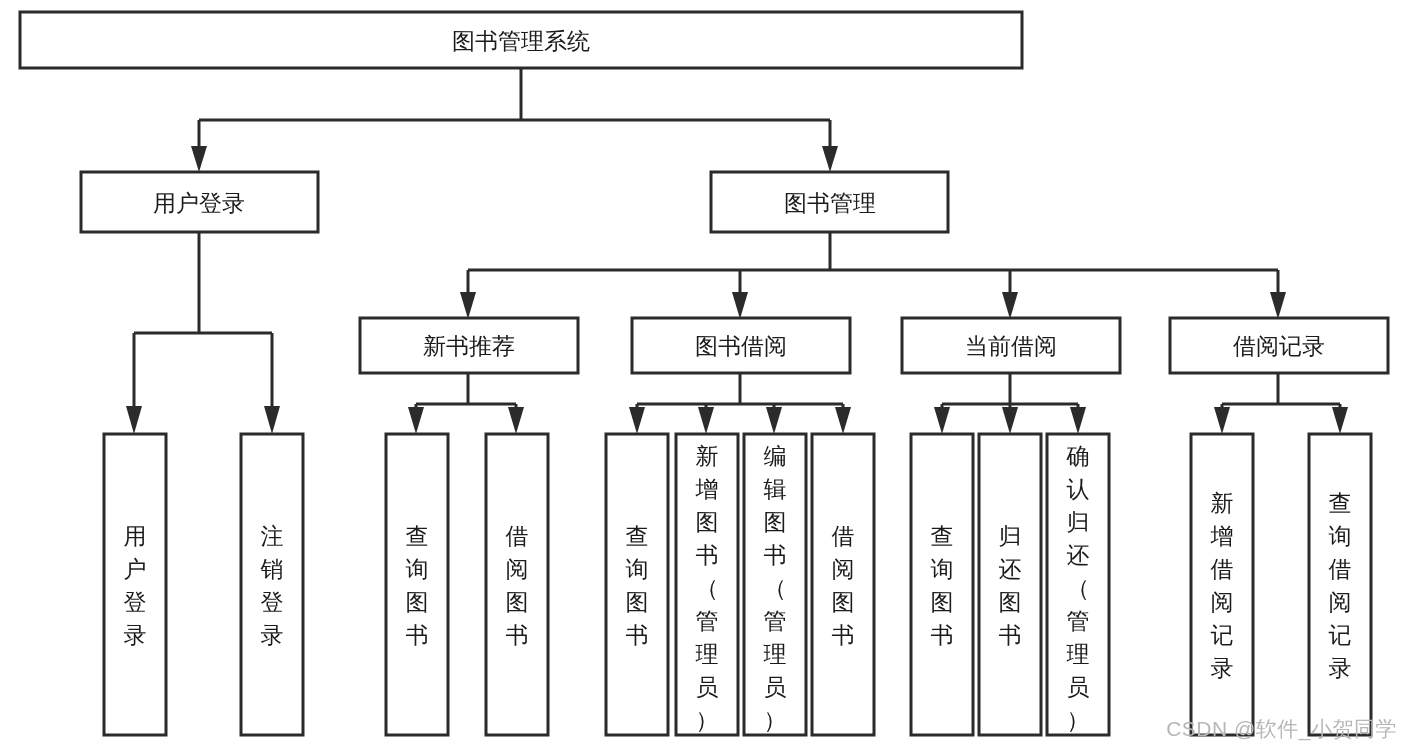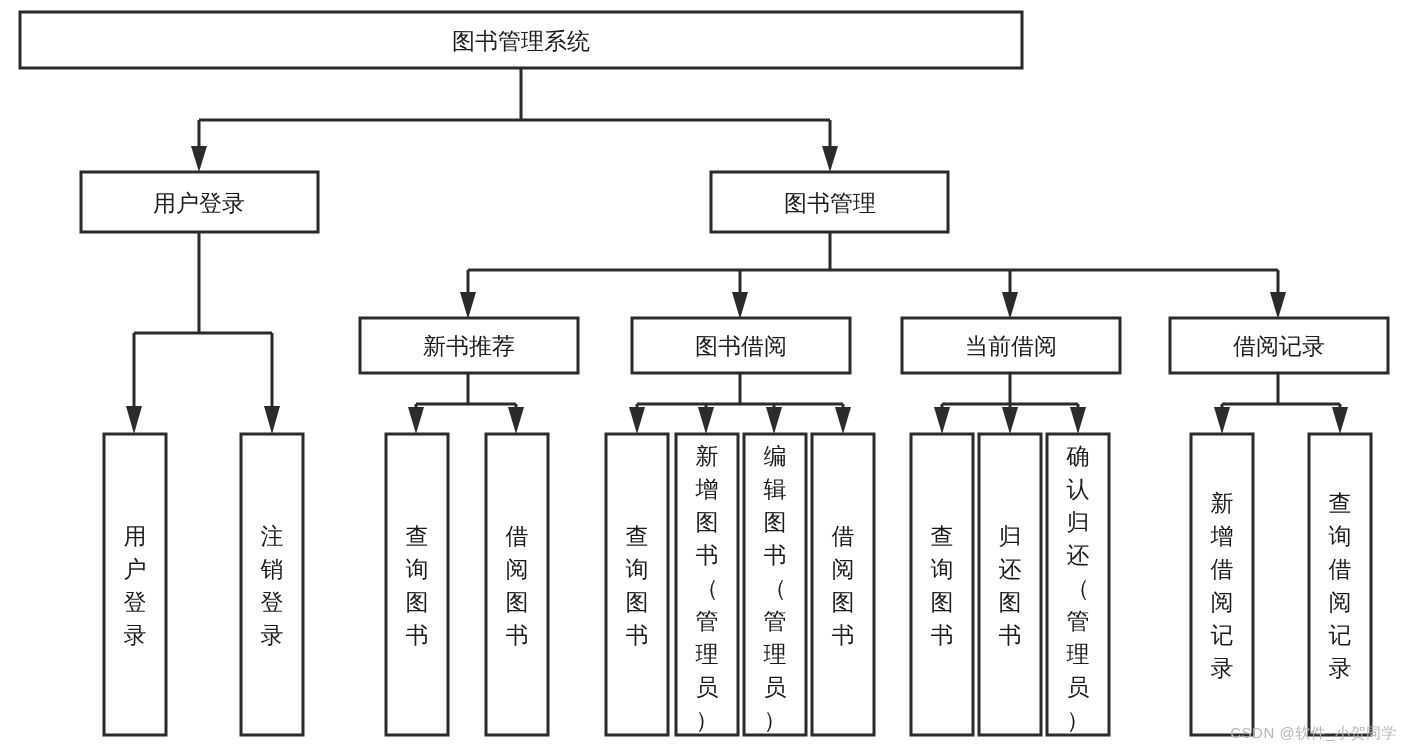--- a/index.html
+++ b/index.html
@@ -53,21 +53,21 @@
     font-family: "Liberation Sans", "DejaVu Sans", sans-serif;
     font-size: 23px;
     fill: #1b1b1b;
     text-anchor: middle;
   }
   .watermark {
     position: absolute;
     right: 8px;
     bottom: 4px;
     font-family: "Liberation Sans", "DejaVu Sans", sans-serif;
-    font-size: 15px;
+    font-size: 21px;
     color: #b7b7b7;
     white-space: nowrap;
     letter-spacing: 0.5px;
   }
 </style>
 </head>
 <body>
 
 <div id="diagram-root">
 <svg id="flow" viewBox="0 0 1405 747" xmlns="http://www.w3.org/2000/svg">

